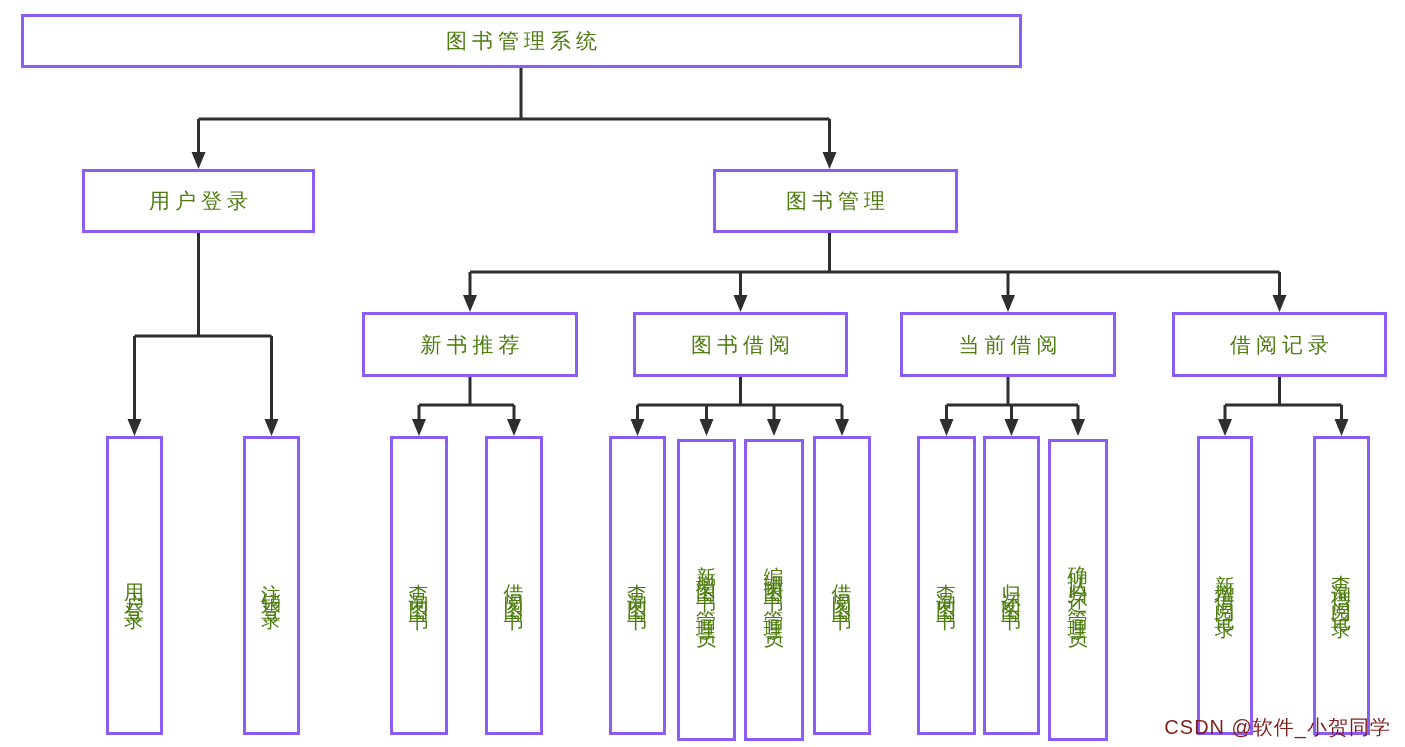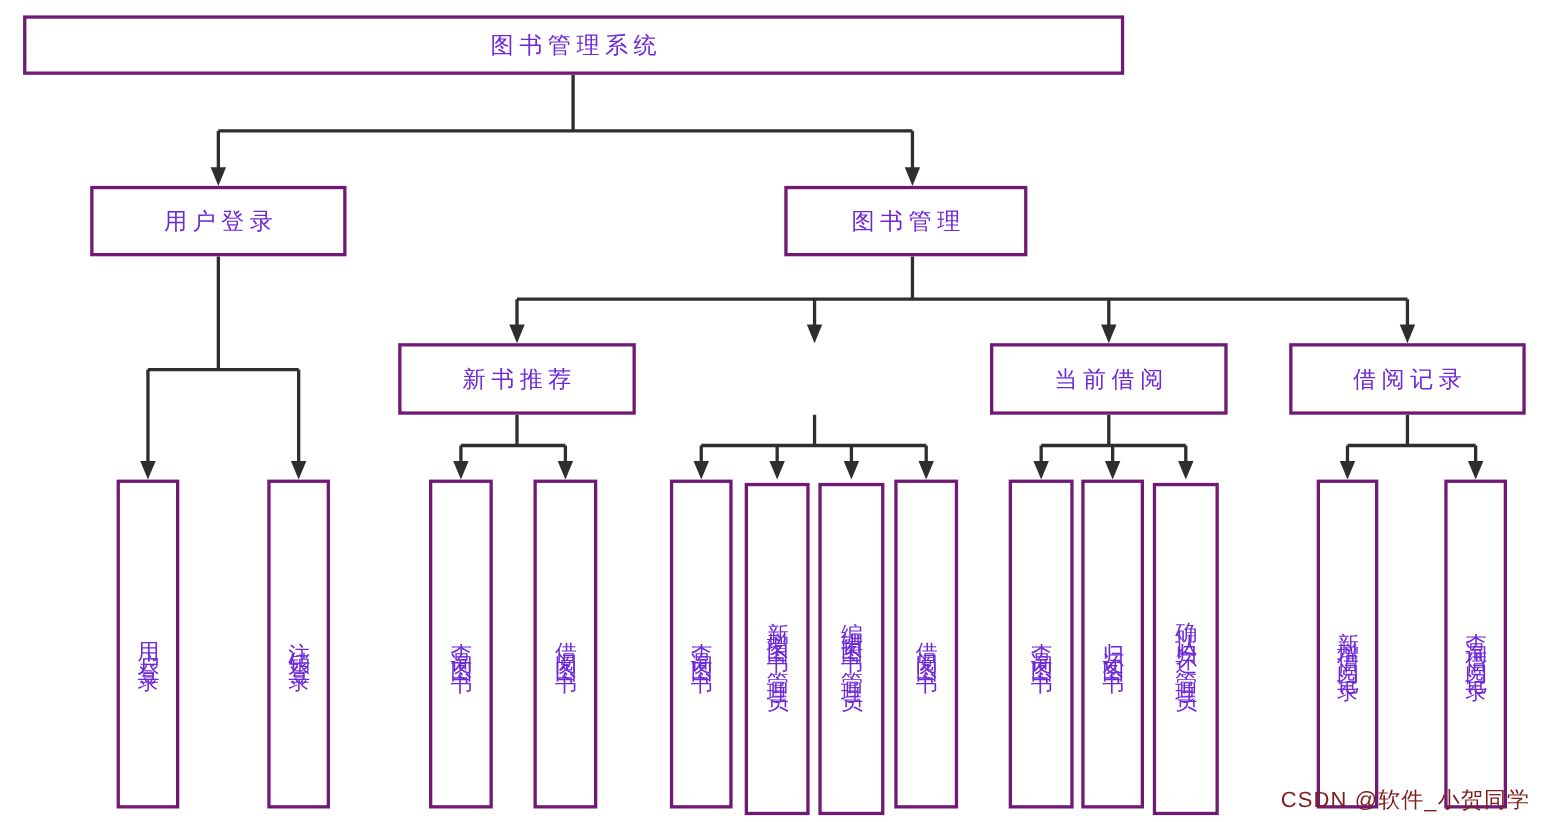--- a/index.html
+++ b/index.html
@@ -5,21 +5,21 @@
   html, body { margin:0; padding:0; background:#ffffff; }
   body { font-family:"Liberation Sans", sans-serif; }
   .stage{
     position:relative; width:1405px; height:747px; background:#ffffff; overflow:hidden;
   }
   .wires{ position:absolute; left:0; top:0; width:1405px; height:747px; }
   .wires path{ stroke:#2e2e2e; stroke-width:3; fill:none; }
   .wires polygon{ fill:#2e2e2e; stroke:none; }
   .box{
     position:absolute; box-sizing:border-box; background:#ffffff;
-    border:3px solid #701a75; color:#6d28d9;
+    border:3px solid #8b5cf6; color:#4d7c0f;
     display:flex; align-items:center; justify-content:center;
     font-size:21px; letter-spacing:5px; text-indent:5px; white-space:nowrap;
   }
   .vert{
     writing-mode:vertical-rl; text-orientation:mixed;
     font-size:20px; letter-spacing:9px; text-indent:0; white-space:normal;
     line-height:1;
   }
   .watermark{
     position:absolute; right:14px; bottom:6px;
@@ -63,23 +63,24 @@
     <polygon points="1071,419 1085,419 1078,436"></polygon>
 
     <path d="M1279.5 377 V405 M1225 405 H1341.5 M1225 405 V420 M1341.5 405 V420"></path>
     <polygon points="1218,419 1232,419 1225,436"></polygon>
     <polygon points="1334.5,419 1348.5,419 1341.5,436"></polygon>
   </svg>
 
   <div class="box" style="left:21px; top:14px; width:1001px; height:54px;">图书管理系统</div>
 
   <div class="box" style="left:82px; top:169px; width:233px; height:64px;">用户登录</div>
-  <div class="box" style="left:713px; top:169px; width:221px; height:64px;">图书管理</div>
+  <div class="box" style="left:713px; top:169px; width:245px; height:64px;">图书管理</div>
 
   <div class="box" style="left:362px; top:312px; width:216px; height:65px;font-family:Liberation Serif, serif;">新书推荐</div>
+  <div class="box" style="left:633px; top:312px; width:215px; height:65px;">图书借阅</div>
   <div class="box" style="left:1172px; top:312px; width:215px; height:65px;">借阅记录</div>
   <div class="box" style="left:900px; top:312px; width:216px; height:65px;">当前借阅</div>
 
   <div class="box vert" style="left:106px; top:436px; width:57px; height:299px;">用户登录</div>
   <div class="box vert" style="left:243px; top:436px; width:57px; height:299px;">注销登录</div>
 
   <div class="box vert" style="left:390px; top:436px; width:58px; height:299px;">查询图书</div>
   <div class="box vert" style="left:485px; top:436px; width:58px; height:299px;">借阅图书</div>
 
   <div class="box vert" style="left:609px; top:436px; width:57px; height:299px;">查询图书</div>

